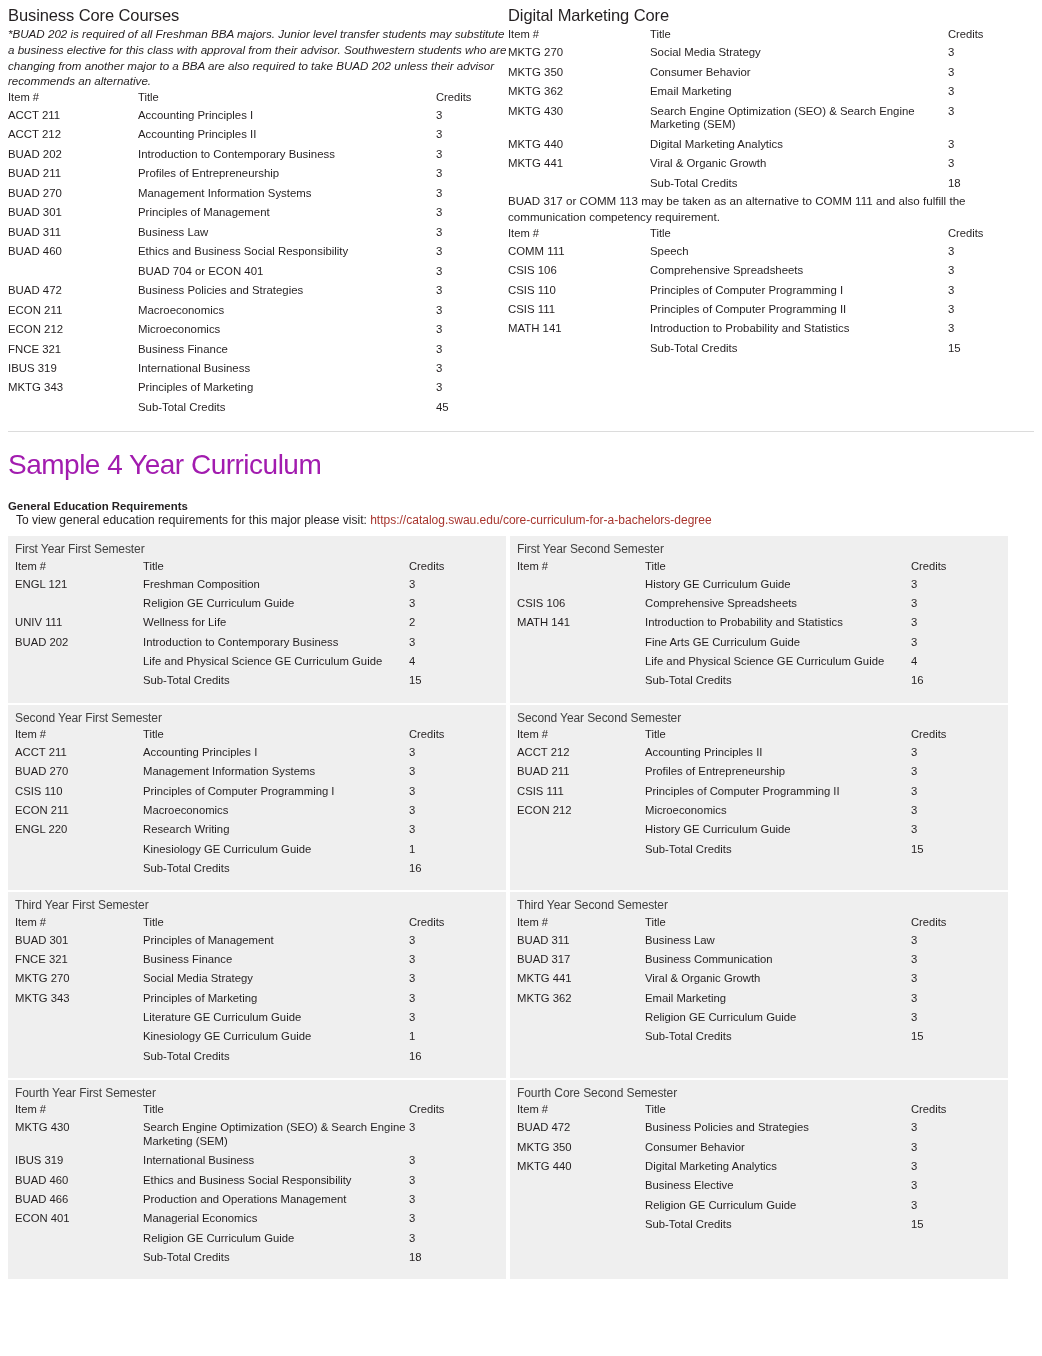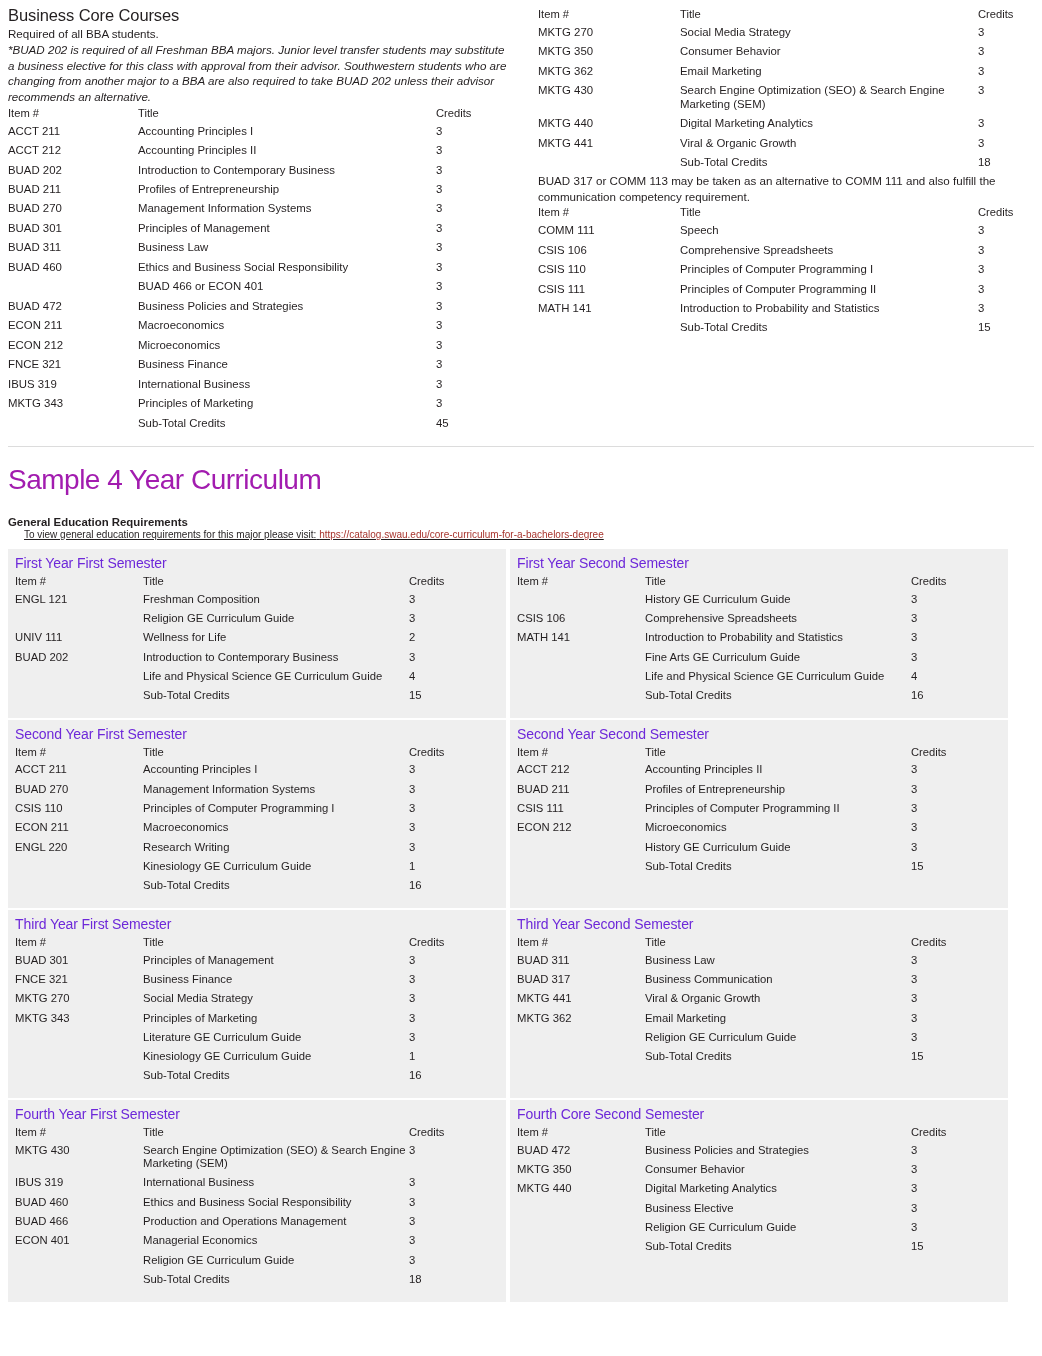--- a/index.html
+++ b/index.html
@@ -18,21 +18,20 @@
     position: relative;
     width: 1042px;
     height: 1356px;
     box-sizing: border-box;
     padding: 6px 8px 0 8px;
   }
 
   
   .top-region {
     display: flex;
-    gap: 30px;
     align-items: flex-start;
   }
   .col-left  { width: 500px; flex: 0 0 500px; }
   .col-right { width: 500px; flex: 0 0 500px; }
 
   .sec-title {
     font-size: 16.5px;
     font-weight: 400;
     line-height: 1.18;
     margin: 0 0 1px 0;
@@ -97,48 +96,47 @@
     margin: 18px 0 0 0;
     line-height: 1.1;
     color: #a21caf;
   }
   .ge-head {
     font-size: 11.4px;
     font-weight: bold;
     margin: 20px 0 0 0;
   }
   .ge-line {
-    font-size: 10px;
-    margin: 1px 0 0 16px;
-    text-decoration: underline;
+    font-size: 12px;
+    margin: 1px 0 0 8px;
   }
   .ge-link {
     color: #a8352e;
     text-decoration: none;
   }
 
   
   .sem-grid {
     display: grid;
     grid-template-columns: 498px 498px;
     column-gap: 4px;
     row-gap: 2px;
     margin-top: 9px;
   }
   .sem-box {
     background: #efefef;
     padding: 6px 12px 12px 7px;
     box-sizing: border-box;
   }
   .sem-title {
-    font-size: 14px;
+    font-size: 12px;
     font-weight: 400;
     margin: 0 0 1px 0;
     line-height: 1.2;
-    color: #6d28d9;
+    color: #404040;
     letter-spacing: -0.1px;
   }
   .sem-box table.courses { font-size: 11.3px; }
   .sem-box .c-item    { width: 128px; }
   .sem-box .c-credits { width: 85px; }
 
   
   .footer {
     margin-top: 11px;
     font-size: 11.8px;
@@ -148,21 +146,20 @@
 </style>
 </head>
 <body>
 
 <div class="page">
 
   <div class="top-region">
 
     <div class="col-left">
       <h2 class="sec-title">Business Core Courses</h2>
-      <p class="sec-note">Required of all BBA students.</p>
       <p class="sec-note italic">*BUAD 202 is required of all Freshman BBA majors.  Junior level transfer students may substitute a business elective for this class with approval from their advisor. Southwestern students who are changing from another major to a BBA are also required to take BUAD 202 unless their advisor recommends an alternative.</p>
       <table class="courses tbl-core">
         <thead>
           <tr>
             <th class="c-item">Item #</th>
             <th class="c-title">Title</th>
             <th class="c-credits">Credits</th>
           </tr>
         </thead>
         <tbody>
@@ -201,21 +198,21 @@
               <td class="c-title">Business Law</td>
               <td class="c-credits">3</td>
             </tr>
             <tr>
               <td class="c-item">BUAD 460</td>
               <td class="c-title">Ethics and Business Social Responsibility</td>
               <td class="c-credits">3</td>
             </tr>
             <tr>
               <td class="c-item"></td>
-              <td class="c-title">BUAD 466 or ECON 401</td>
+              <td class="c-title">BUAD 704 or ECON 401</td>
               <td class="c-credits">3</td>
             </tr>
             <tr>
               <td class="c-item">BUAD 472</td>
               <td class="c-title">Business Policies and Strategies</td>
               <td class="c-credits">3</td>
             </tr>
             <tr>
               <td class="c-item">ECON 211</td>
               <td class="c-title">Macroeconomics</td>
@@ -244,20 +241,21 @@
             <tr>
               <td class="c-item"></td>
               <td class="c-title">Sub-Total Credits</td>
               <td class="c-credits">45</td>
             </tr>
           </tbody>
       </table>
     </div>
 
     <div class="col-right">
+      <h2 class="sec-title">Digital Marketing Core</h2>
       <table class="courses tbl-right">
         <thead>
           <tr>
             <th class="c-item">Item #</th>
             <th class="c-title indent">Title</th>
             <th class="c-credits">Credits</th>
           </tr>
         </thead>
         <tbody>
             <tr>

